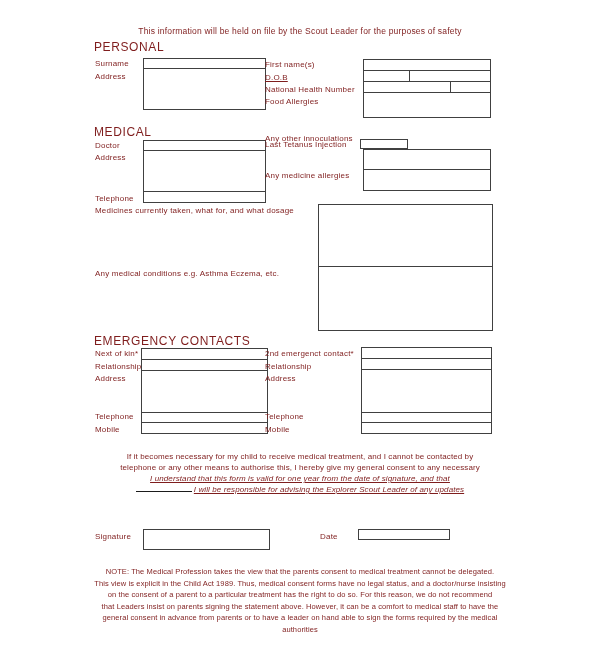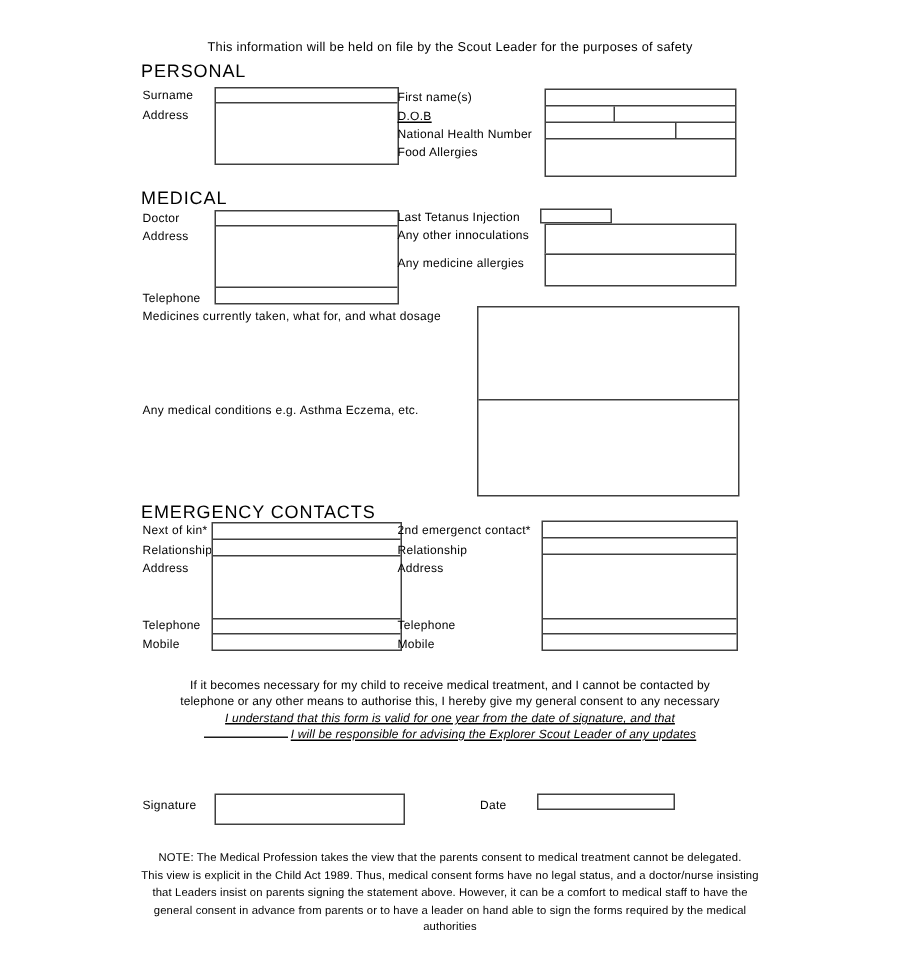--- a/index.html
+++ b/index.html
@@ -3,21 +3,21 @@
 <meta charset="utf-8">
 <style>
   * { box-sizing: border-box; margin: 0; padding: 0; }
   html, body { background: #ffffff; }
   .page {
     position: relative;
     width: 580px;
     height: 650px;
     background: #ffffff;
     font-family: "Liberation Sans", sans-serif;
-    color: #000000;
+    color: #7f1d1d;
     overflow: hidden;
   }
   .intro {
     position: absolute;
     left: 90px; top: 26px; width: 420px;
     text-align: center;
     font-size: 8.5px;
     letter-spacing: 0.2px;
   }
   .heading {
@@ -115,21 +115,21 @@
   <div class="lbl" style="left:95px; top:153px;">Address</div>
   <div class="lbl" style="left:95px; top:194px;">Telephone</div>
 
   <div class="box" style="left:143px; top:140px; width:123px; height:63px;">
     <div class="row" style="height:10px;"></div>
     <div class="row" style="height:41px;"></div>
     <div class="row" style="height:10px;"></div>
   </div>
 
   <div class="lbl" style="left:265px; top:140px;">Last Tetanus Injection</div>
-  <div class="lbl" style="left:265px; top:152px;">Any other innoculations</div>
+  <div class="lbl" style="left:265px; top:134px;">Any other innoculations</div>
   <div class="lbl" style="left:265px; top:171px;">Any medicine allergies</div>
 
   <div class="box" style="left:360px; top:139px; width:48px; height:10px;"></div>
   <div class="box" style="left:363px; top:149px; width:128px; height:21px;"></div>
   <div class="box" style="left:363px; top:169px; width:128px; height:22px;"></div>
 
   <div class="lbl" style="left:95px; top:206px;">Medicines currently taken, what for, and what dosage</div>
   <div class="lbl" style="left:95px; top:269px;">Any medical conditions e.g. Asthma Eczema, etc.</div>
 
   <div class="box" style="left:318px; top:204px; width:175px; height:127px;">
@@ -175,18 +175,19 @@
   </div>
 
   <div class="lbl" style="left:95px; top:532px;">Signature</div>
   <div class="box" style="left:143px; top:529px; width:127px; height:21px;"></div>
   <div class="lbl" style="left:320px; top:532px;">Date</div>
   <div class="box" style="left:358px; top:529px; width:92px; height:11px;"></div>
 
   <div class="textblock note" style="top:566px;">
     <div>NOTE: The Medical Profession takes the view that the parents consent to medical treatment cannot be delegated.</div>
     <div>This view is explicit in the Child Act 1989. Thus, medical consent forms have no legal status, and a doctor/nurse insisting</div>
+    <div>on the consent of a parent to a particular treatment has the right to do so. For this reason, we do not recommend</div>
     <div>that Leaders insist on parents signing the statement above. However, it can be a comfort to medical staff to have the</div>
     <div>general consent in advance from parents or to have a leader on hand able to sign the forms required by the medical</div>
     <div>authorities</div>
   </div>
 
 </div>
 
 </body></html>

